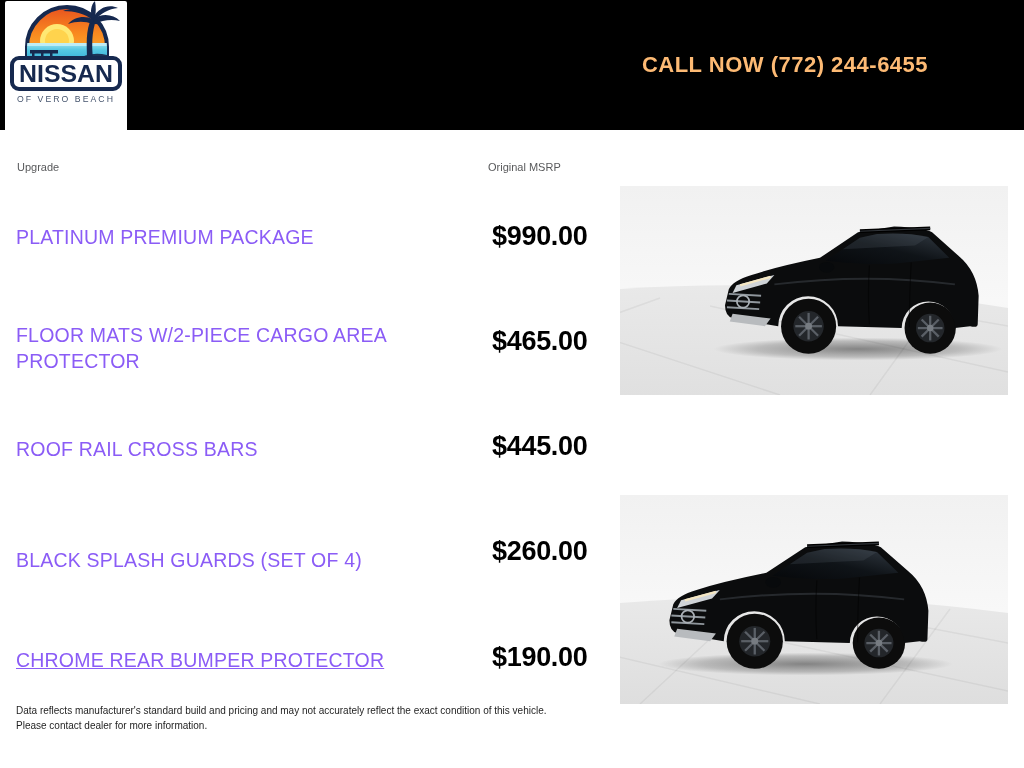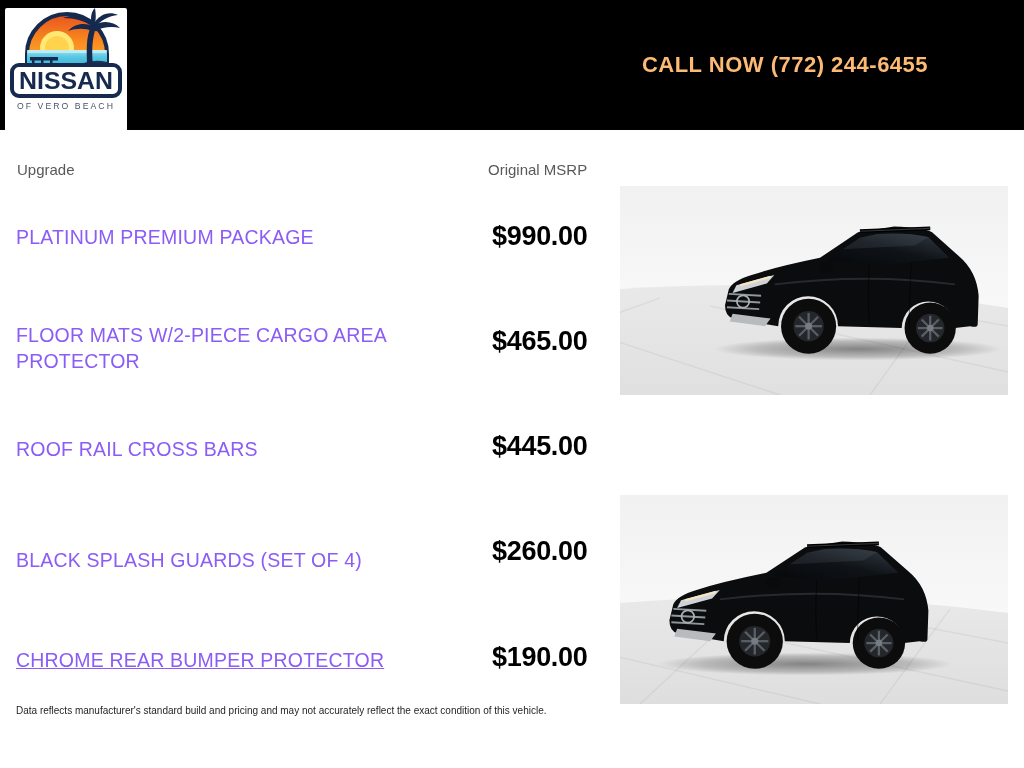--- a/index.html
+++ b/index.html
@@ -2,28 +2,28 @@
 <html><head>
 <meta charset="utf-8">
 <style>
   * { margin:0; padding:0; box-sizing:border-box; }
   html,body { width:1024px; height:768px; background:#ffffff; overflow:hidden;
               font-family:"Liberation Sans", sans-serif; }
   .stage { position:relative; width:1024px; height:768px; background:#fff; }
 
   
   .topbar { position:absolute; left:0; top:0; width:1024px; height:130px; background:#000; }
-  .logo-card { position:absolute; left:5px; top:8px; width:122px; height:142px;
+  .logo-card { position:absolute; left:5px; top:1px; width:122px; height:142px;
                background:#fff; border-radius:2px; overflow:hidden; }
   .phone { position:absolute; left:560px; top:52px; width:450px; text-align:center;
            color:#fdba74; font-size:22px; font-weight:700; letter-spacing:0.5px;
            white-space:nowrap; }
 
   
-  .col-head { position:absolute; top:161px; font-size:15px; color:#58595b; }
+  .col-head { position:absolute; top:161px; font-size:11px; color:#58595b; }
   .col-head.upgrade { left:17px; }
   .col-head.msrp    { left:488px; }
 
   
   .u-label { position:absolute; left:16px; width:400px; font-size:19.5px;
              line-height:26px; color:#8b5cf6; letter-spacing:0.2px; }
   .u-price { position:absolute; left:492px; font-size:27px; font-weight:700;
              color:#000; letter-spacing:-0.3px; white-space:nowrap; }
   .r1-label { top:224px; }  .r1-price { top:221px; }
   .r2-label { top:322px; }  .r2-price { top:326px; }
@@ -297,15 +297,16 @@
         <circle cx="39" cy="90" r="6.5" fill="none" stroke="#aab0b6" stroke-width="1.8"></circle>
         <path d="M68,108 L28,103 L25,111 L62,116 Z" fill="#b8bbbe"></path>
         <path d="M172,52 Q170,85 172,114" stroke="#000" stroke-width="1.2" opacity="0.5" fill="none"></path>
         <path d="M216,49 Q214,85 214,117" stroke="#000" stroke-width="1.2" opacity="0.5" fill="none"></path>
       </g>
     </svg>
   </div>
 
   <div class="disclaimer">
     <div>Data reflects manufacturer's standard build and pricing and may not accurately reflect the exact condition of this vehicle.</div>
+    <div>Please contact dealer for more information.</div>
   </div>
 
 </div>
 
 </body></html>

